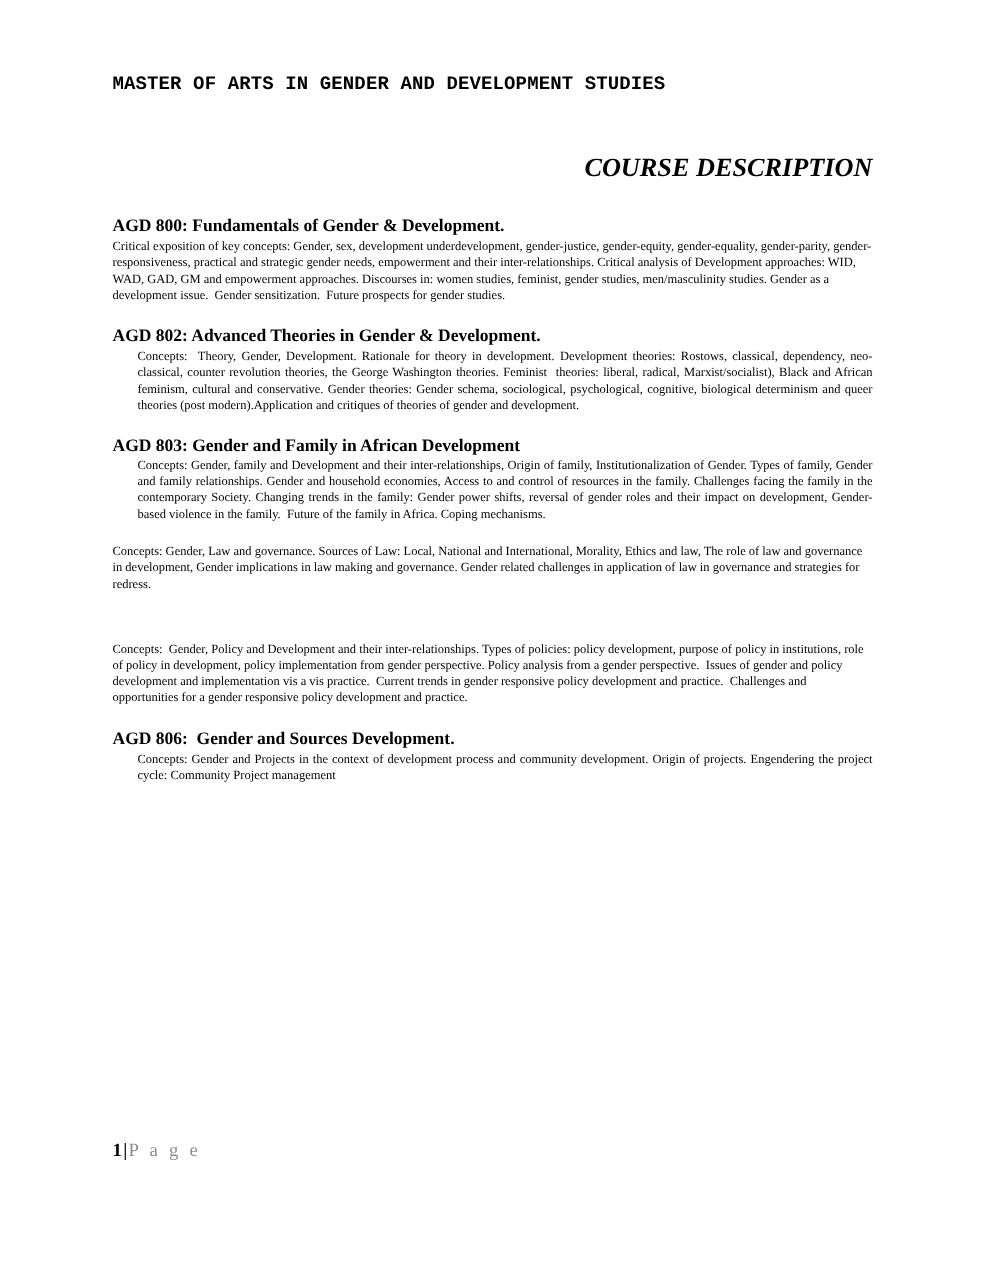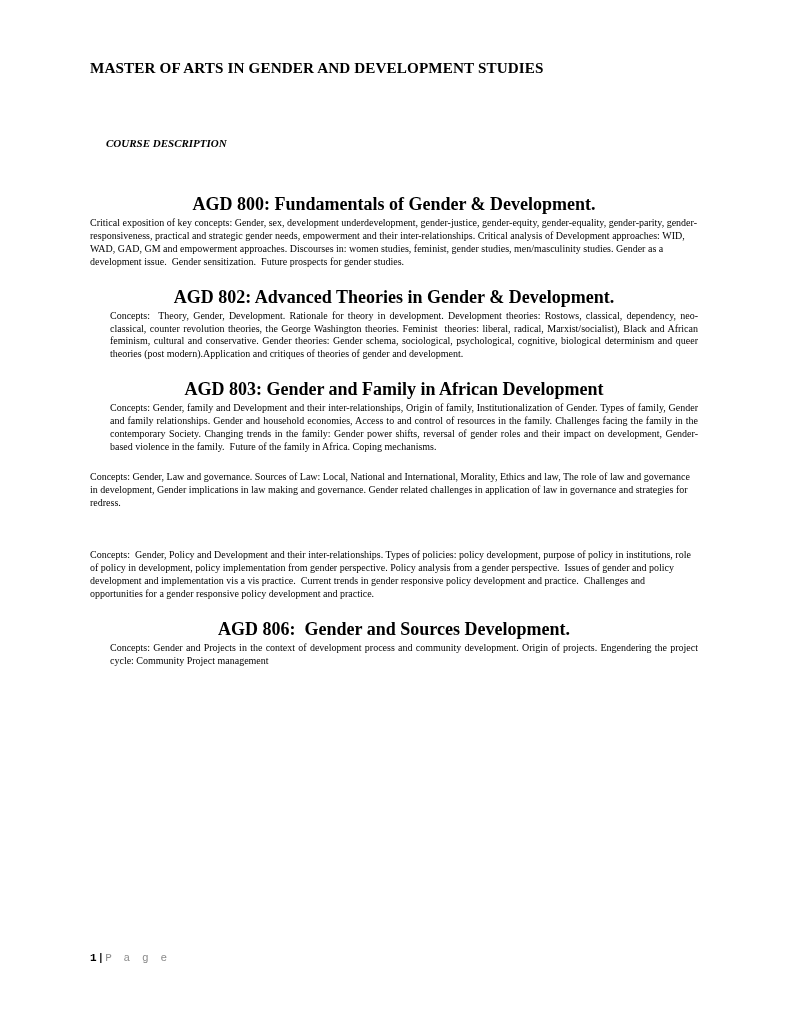--- a/index.html
+++ b/index.html
@@ -27,67 +27,68 @@
     top: 58px;
     width: 608px;
   }
 
   .doc-title {
     font-size: 15.2px;
     font-weight: bold;
     letter-spacing: 0.1px;
     line-height: 1.25;
     margin: 0;
+    font-family: Liberation Mono, monospace;
   }
 
   .section-label {
-    font-size: 11px;
+    font-size: 21px;
     font-weight: bold;
     font-style: italic;
-    margin: 16px;
+    margin: 0;
     line-height: 1.25;
+    text-align: right;
   }
 
   .spacer-lg { height: 44px; }
   .spacer-section { height: 26px; }
   .spacer-course { height: 17px; }
   .spacer-extra { height: 39px; }
 
   .course { margin: 0; }
 
   .course-title {
-    font-size: 18px;
+    font-size: 14px;
     font-weight: bold;
     line-height: 1.28;
     margin: 0 0 1px 0;
     white-space: pre-wrap;
-    text-align: center;
   }
 
   .course-body {
     font-size: 10px;
     line-height: 1.295;
     margin: 0;
     white-space: pre-wrap;
   }
   .course-body.justify {
     text-align: justify;
     text-justify: inter-word;
     margin-left: 20px;
   }
   .course-body.left {
     text-align: left;
   }
 
   .footer {
     position: absolute;
     left: 90px;
-    top: 952px;
-    font-family: Liberation Mono, monospace;
-    font-size: 11px;
+    top: 912px;
+    font-family: Liberation Serif, serif;
+    font-size: 15px;
     line-height: 1.2;
     white-space: pre;
   }
   .footer .pg-num {
     font-weight: bold;
     color: #000000;
   }
   .footer .pg-sep {
     font-weight: bold;
     color: #1a1a1a;

